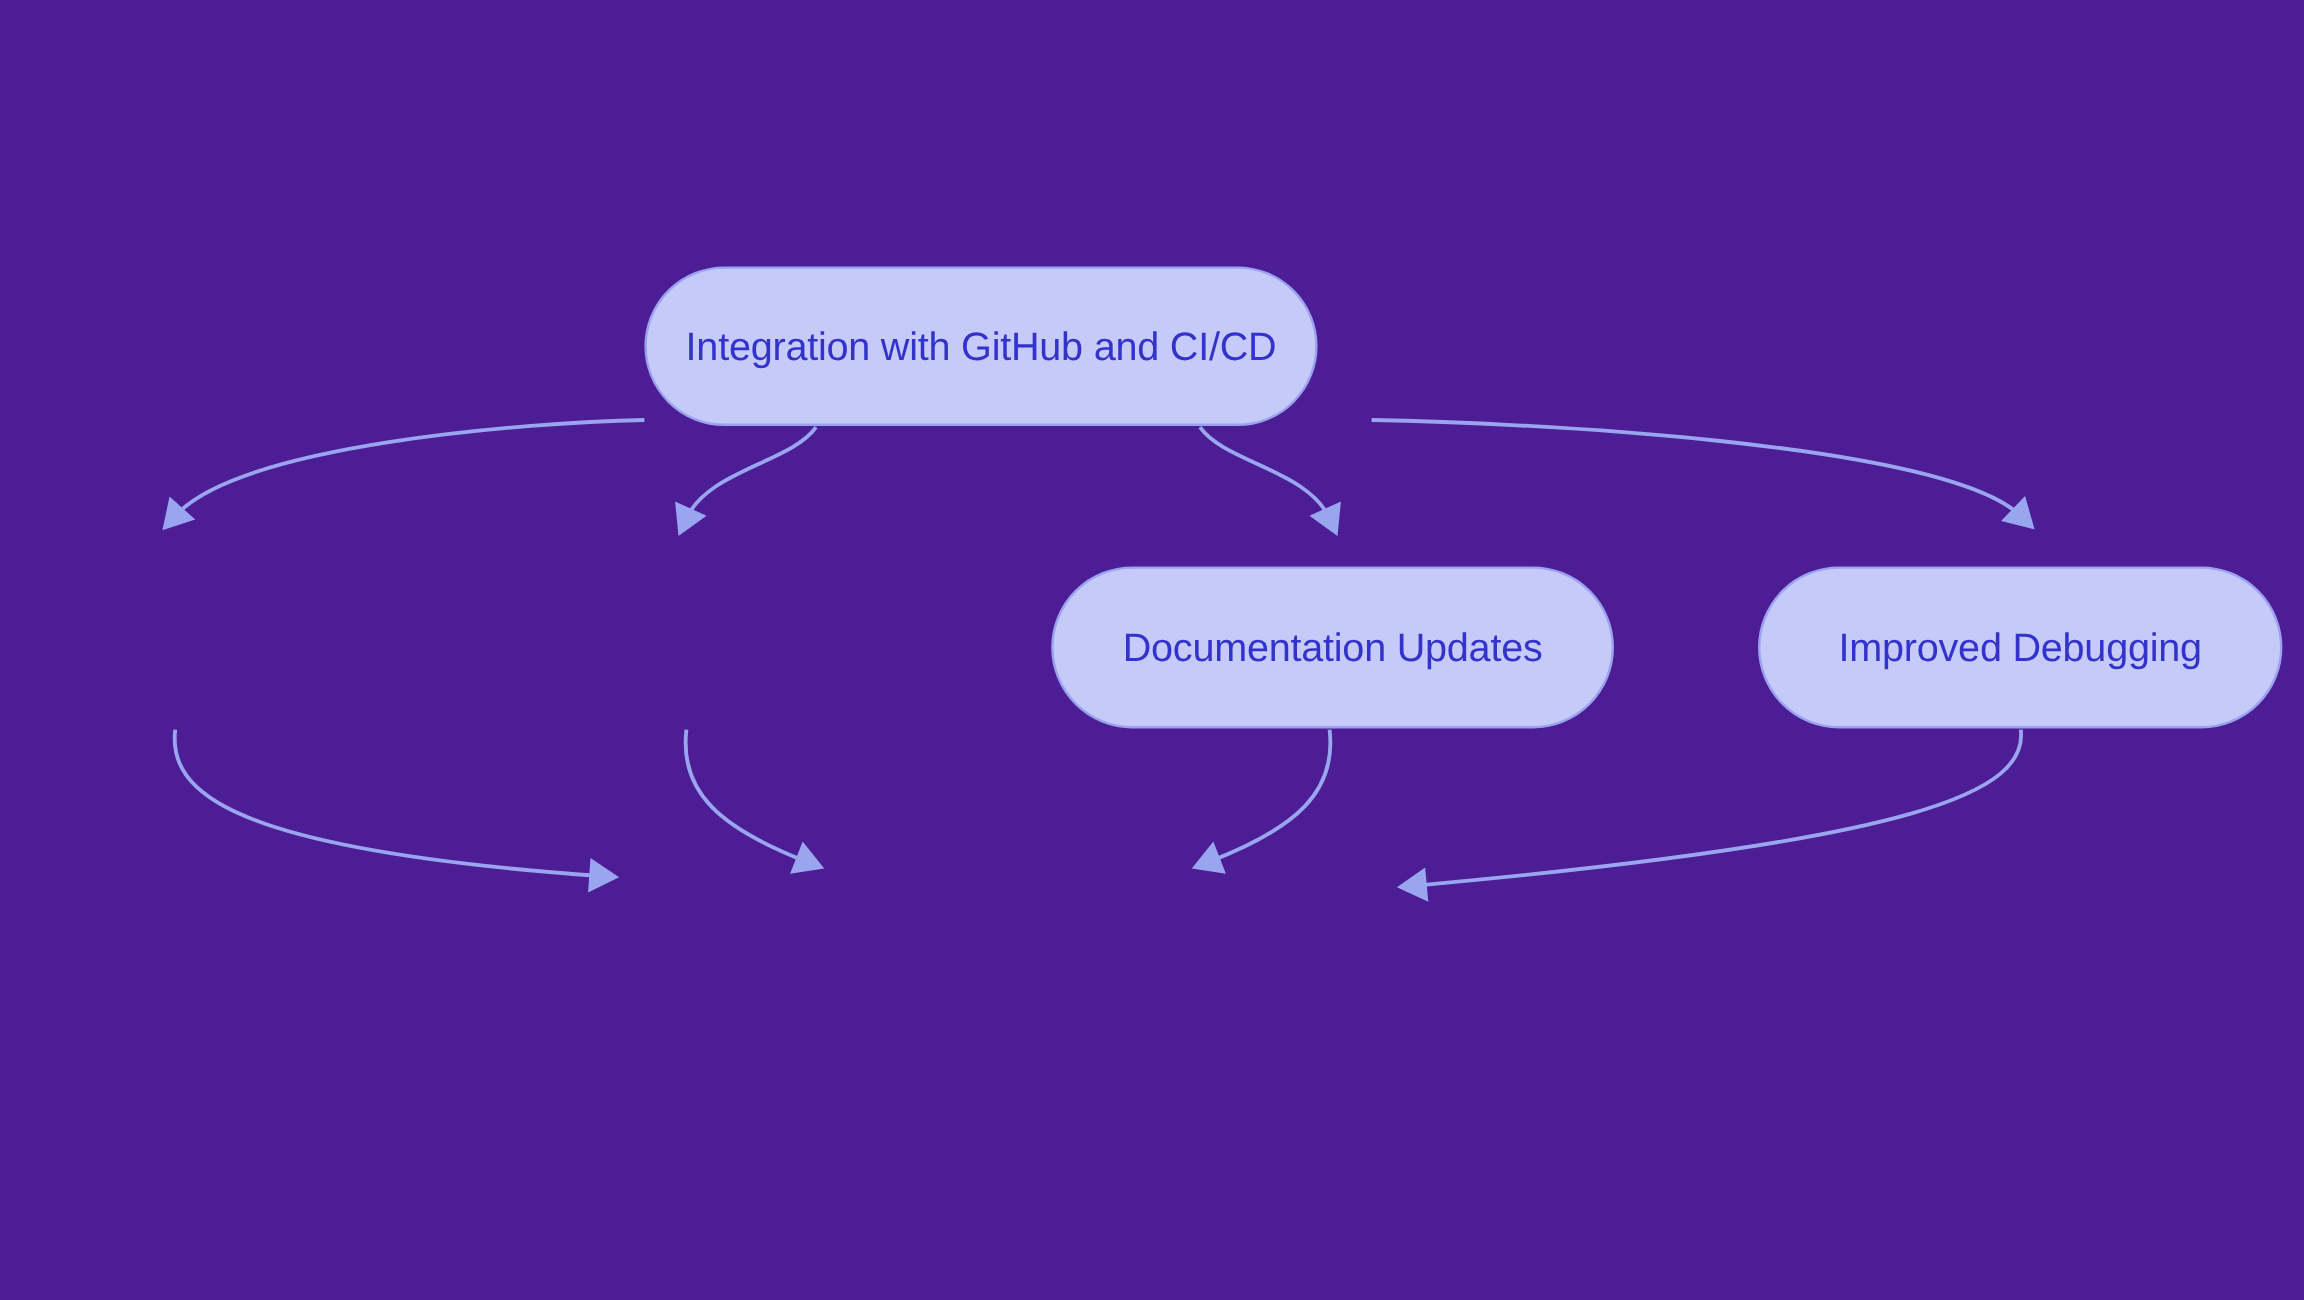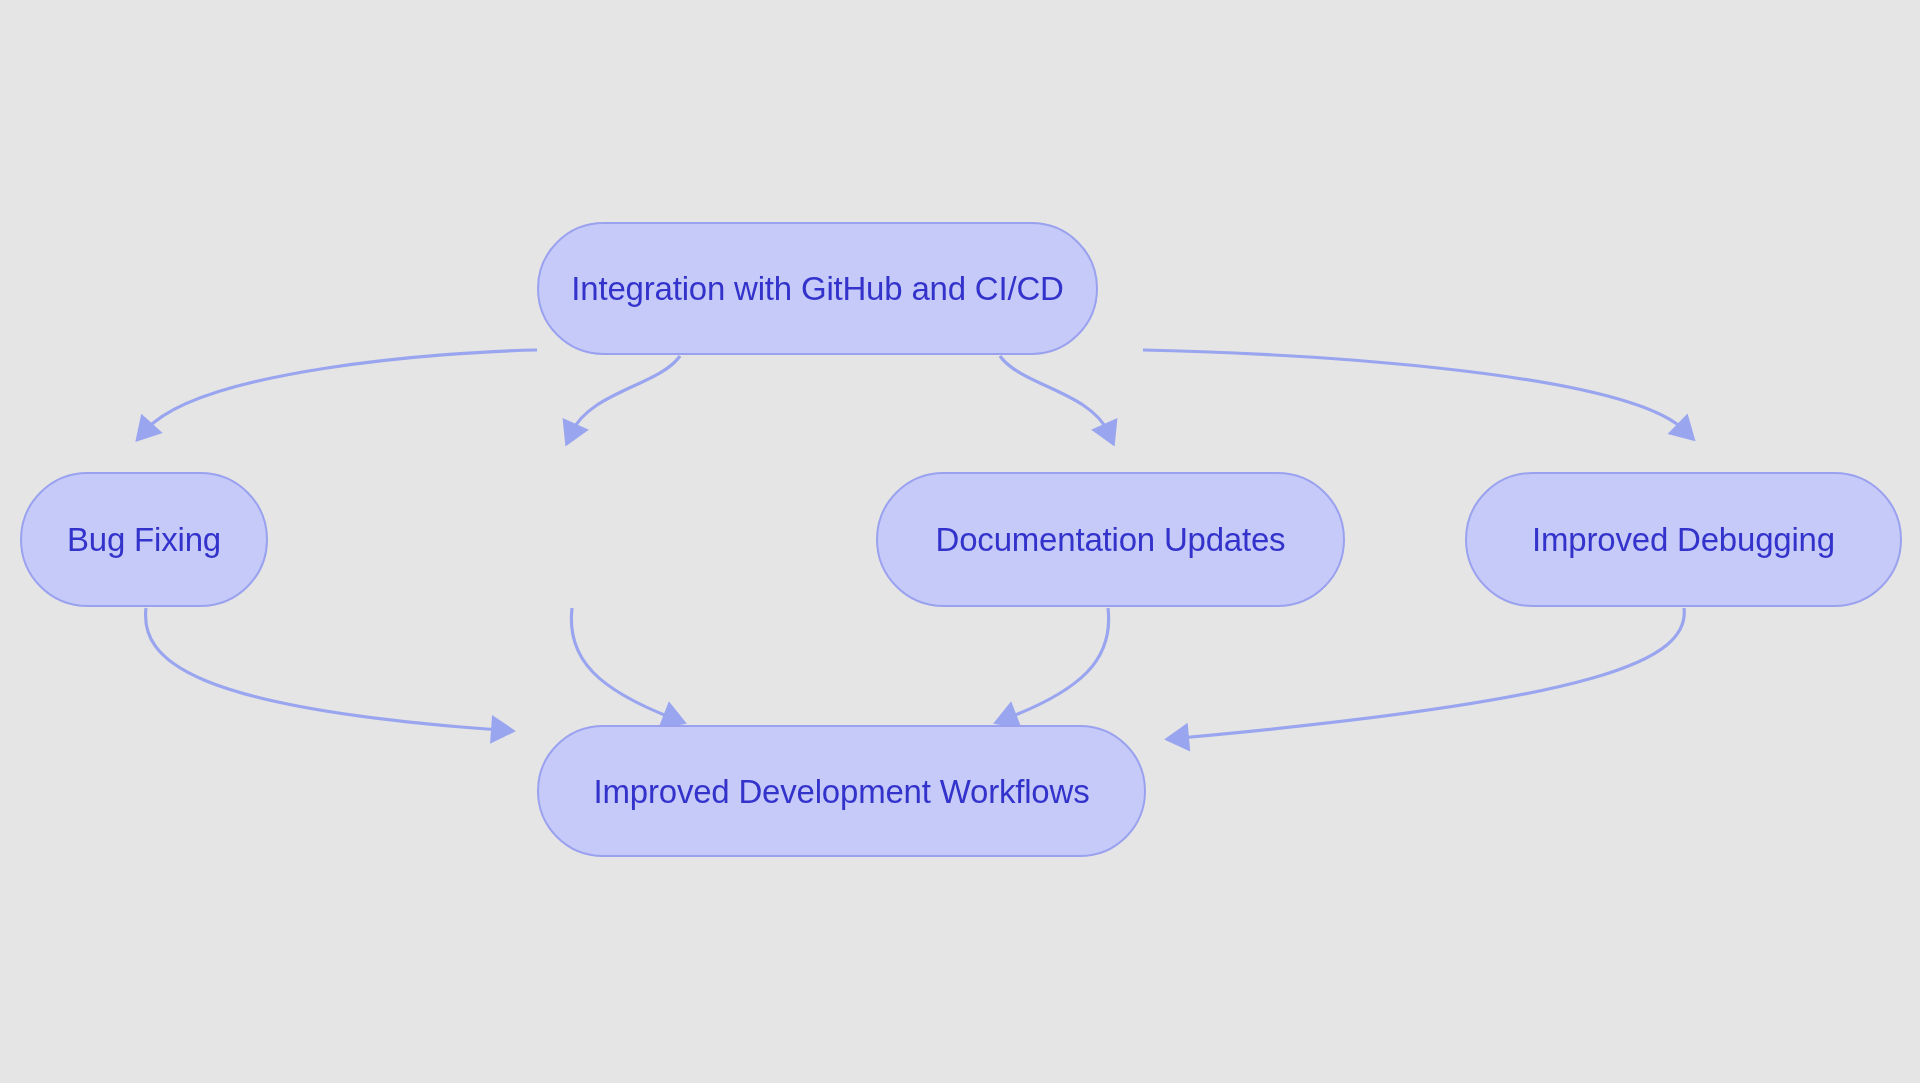--- a/index.html
+++ b/index.html
@@ -11,21 +11,21 @@
   body {
     width: 1920px;
     height: 1083px;
     font-family: "Liberation Sans", sans-serif;
     overflow: hidden;
   }
   #diagram-root {
     position: relative;
     width: 1920px;
     height: 1083px;
-    background: #e5e5e5;
+    background: #4c1d95;
   }
   #edge-layer {
     position: absolute;
     left: 0;
     top: 0;
     width: 1920px;
     height: 1083px;
   }
   .flow-node {
     position: absolute;
@@ -96,30 +96,24 @@
 
     <g>
       <path d="M 1684 608 C 1690 660, 1600 700, 1180 738" fill="none" stroke="#9aa5f0" stroke-width="3.2" marker-end="url(#arrow-down)"></path>
     </g>
   </svg>
 
   <div class="flow-node node-root">
     <span class="flow-node-label">Integration with GitHub and CI/CD</span>
   </div>
 
-  <div class="flow-node node-bug-fixing">
-    <span class="flow-node-label">Bug Fixing</span>
-  </div>
 
 
   <div class="flow-node node-doc-updates">
     <span class="flow-node-label">Documentation Updates</span>
   </div>
 
   <div class="flow-node node-auto-debug">
     <span class="flow-node-label">Improved Debugging</span>
   </div>
 
-  <div class="flow-node node-outcome">
-    <span class="flow-node-label">Improved Development Workflows</span>
-  </div>
 
 </div>
 
 </body></html>

